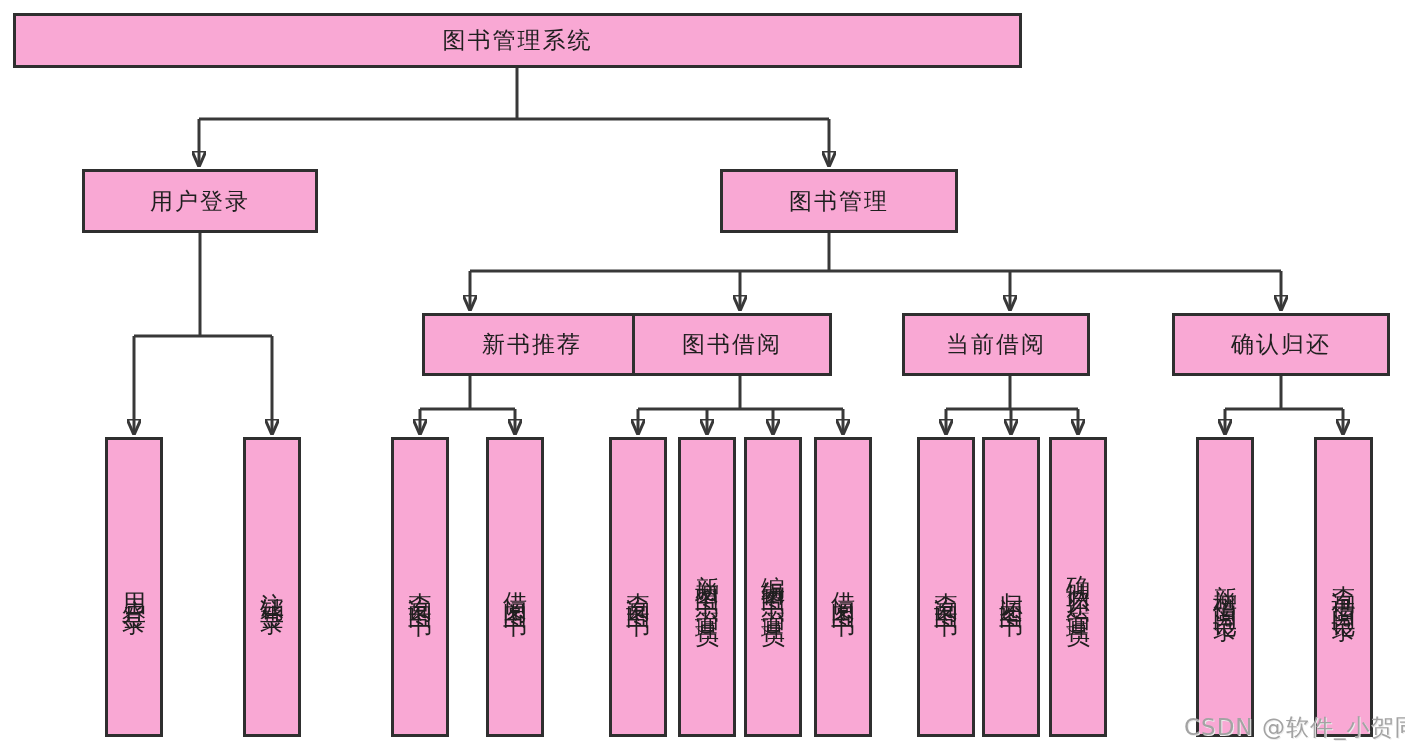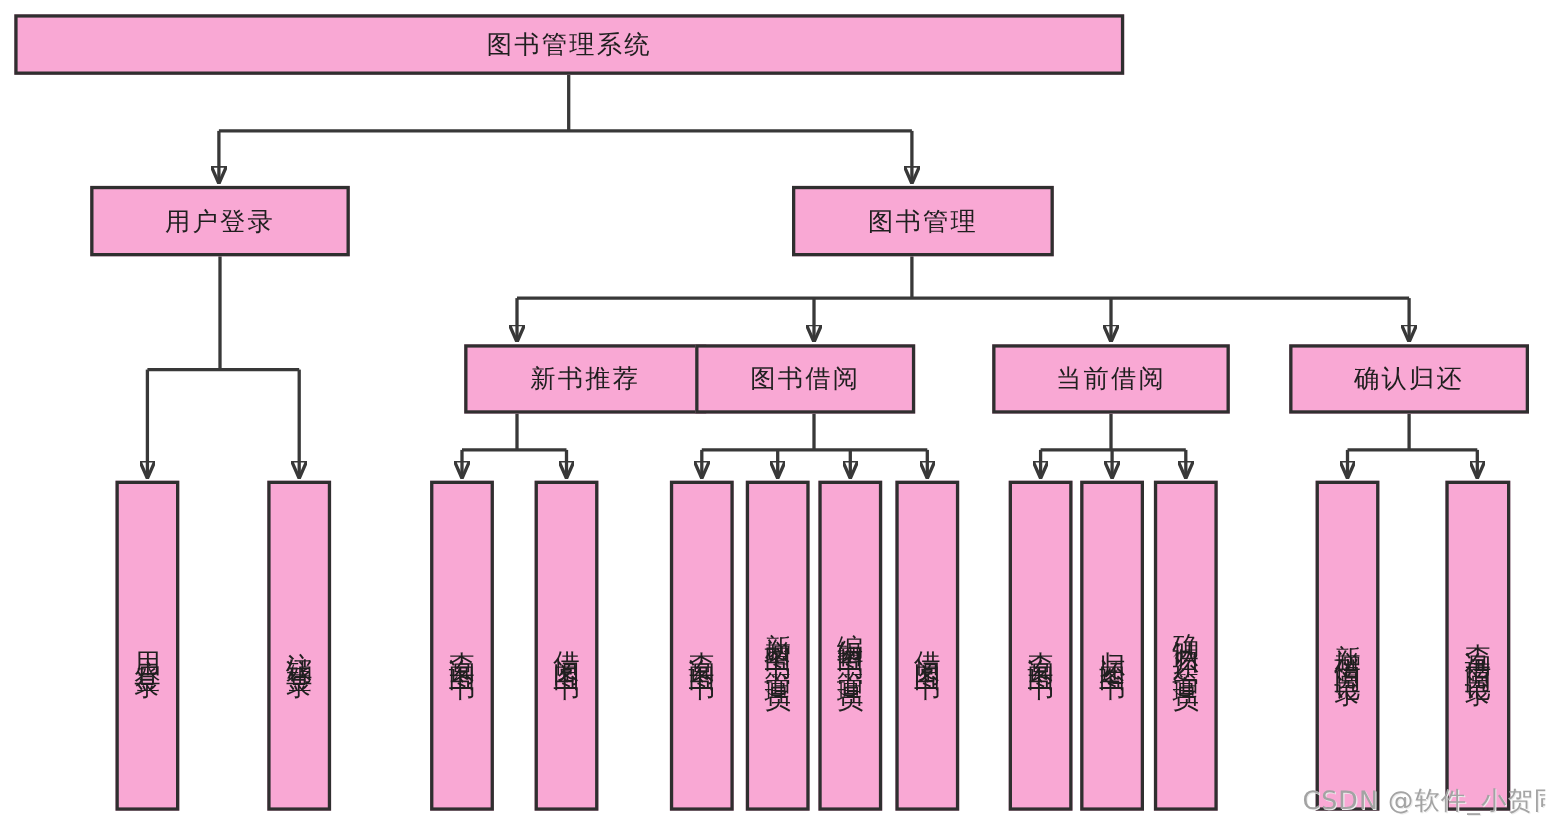--- a/index.html
+++ b/index.html
@@ -126,21 +126,21 @@
   <div class="nbox hbox" style="left:710px; top:169px; width:238px; height:64px;margin-left:10px;">
     <span>图书管理</span>
   </div>
 
   <div class="nbox hbox" style="left:378px; top:313px; width:220px; height:63px;margin-left:44px;">
     <span>新书推荐</span>
   </div>
   <div class="nbox hbox" style="left:632px; top:313px; width:200px; height:63px;">
     <span>图书借阅</span>
   </div>
-  <div class="nbox hbox" style="left:902px; top:313px; width:216px; height:63px;">
+  <div class="nbox hbox" style="left:902px; top:313px; width:188px; height:63px;">
     <span>当前借阅</span>
   </div>
   <div class="nbox hbox" style="left:1172px; top:313px; width:218px; height:63px;">
     <span>确认归还</span>
   </div>
 
   <div class="nbox vbox" style="left:105px; top:437px; width:58px; height:300px;">
     <span>用户登录</span>
   </div>
   <div class="nbox vbox" style="left:243px; top:437px; width:58px; height:300px;">

